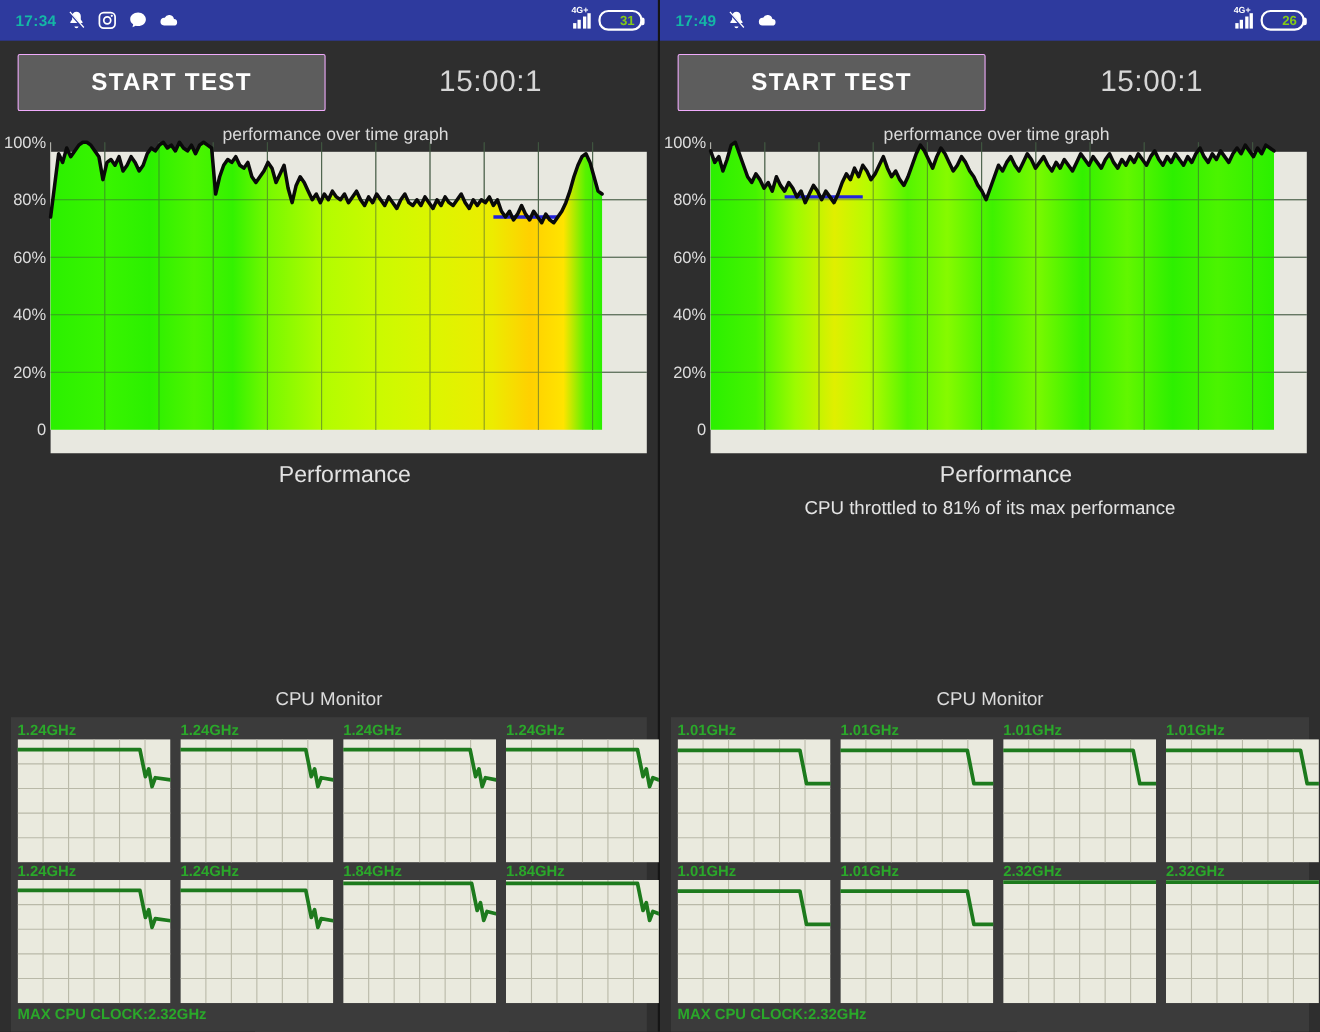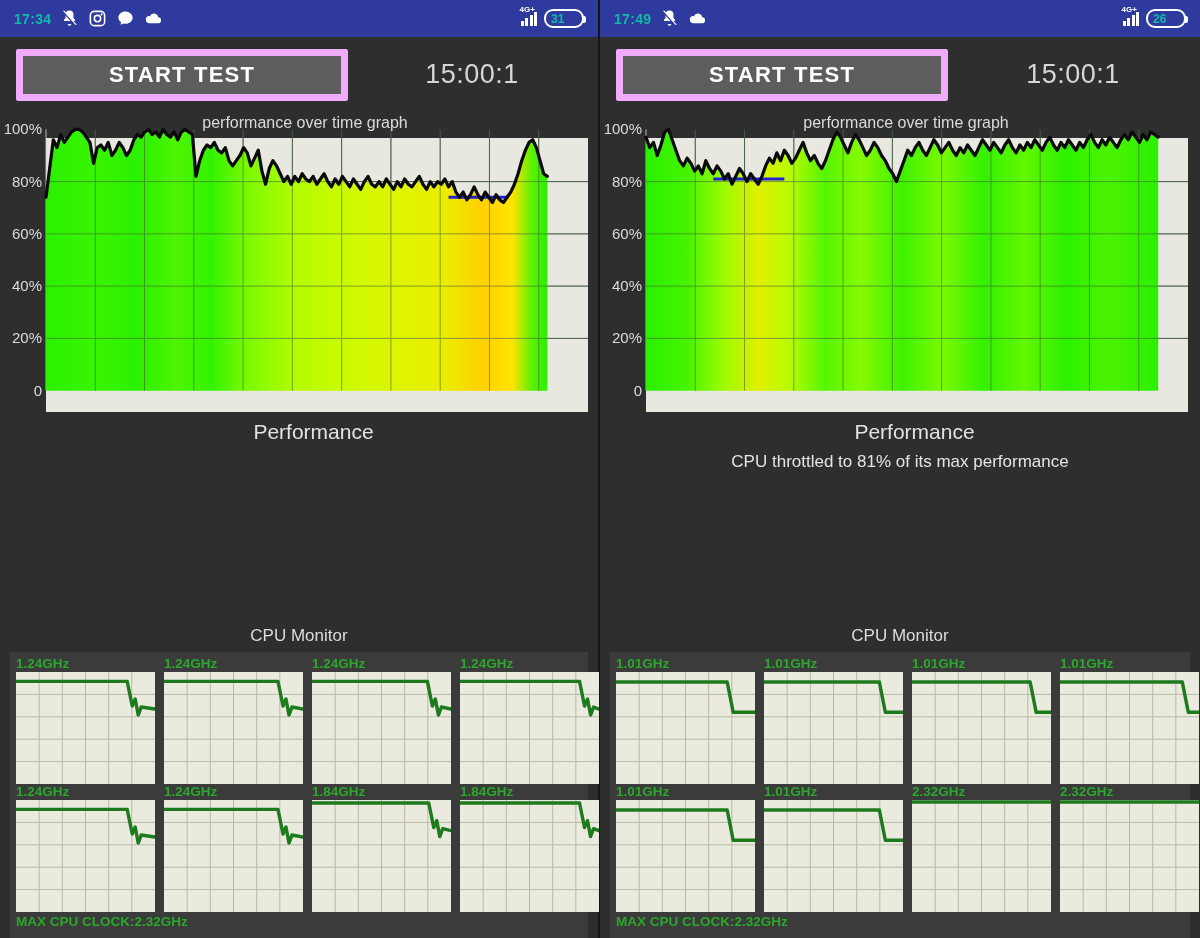--- a/index.html
+++ b/index.html
@@ -34,34 +34,34 @@
   .sig .bars { display:flex; align-items:flex-end; gap:1.5px; height:15px; }
   .sig .bars i { width:3px; background:#fff; display:block; }
   .sig .bars i:nth-child(1){height:5px;}
   .sig .bars i:nth-child(2){height:8px;}
   .sig .bars i:nth-child(3){height:11px;}
   .sig .bars i:nth-child(4){height:14px;}
   .sig .net { position:absolute; top:-5px; left:-1px; font-size:8px; color:#fff; font-weight:bold; line-height:1; }
   .batt {
     border:2px solid #fff; border-radius:9px;
     min-width:40px; height:19px;
-    display:flex; align-items:center; justify-content:flex-start;
-    color:#14b8a6; font-size:12px; font-weight:bold;
+    display:flex; align-items:center; justify-content:flex-end;
+    color:#84cc16; font-size:12px; font-weight:bold;
     padding:0 5px; position:relative;
   }
   .batt::after{ content:""; position:absolute; right:-4px; top:5px; width:3px; height:7px; background:#fff; border-radius:0 2px 2px 0; }
 
   
   .topbar {
     height:75px; display:flex; align-items:center;
     padding:0 16px; gap:14px; flex:none;
   }
   .start-btn {
-    width:332px; height:52px;
-    background:#5d5d5d; border:7px solid #f0abfc;
+    width:280px; height:52px;
+    background:#5d5d5d; border:1px solid #f0abfc;
     color:#fff; font-size:22px; font-weight:bold;
     letter-spacing:1.2px;
     display:flex; align-items:center; justify-content:center;
     cursor:pointer; border-radius:2px;
   }
   .timer {
     flex:1; text-align:center;
     color:#d6d6d6; font-size:27px; letter-spacing:0.5px;
   }
 

